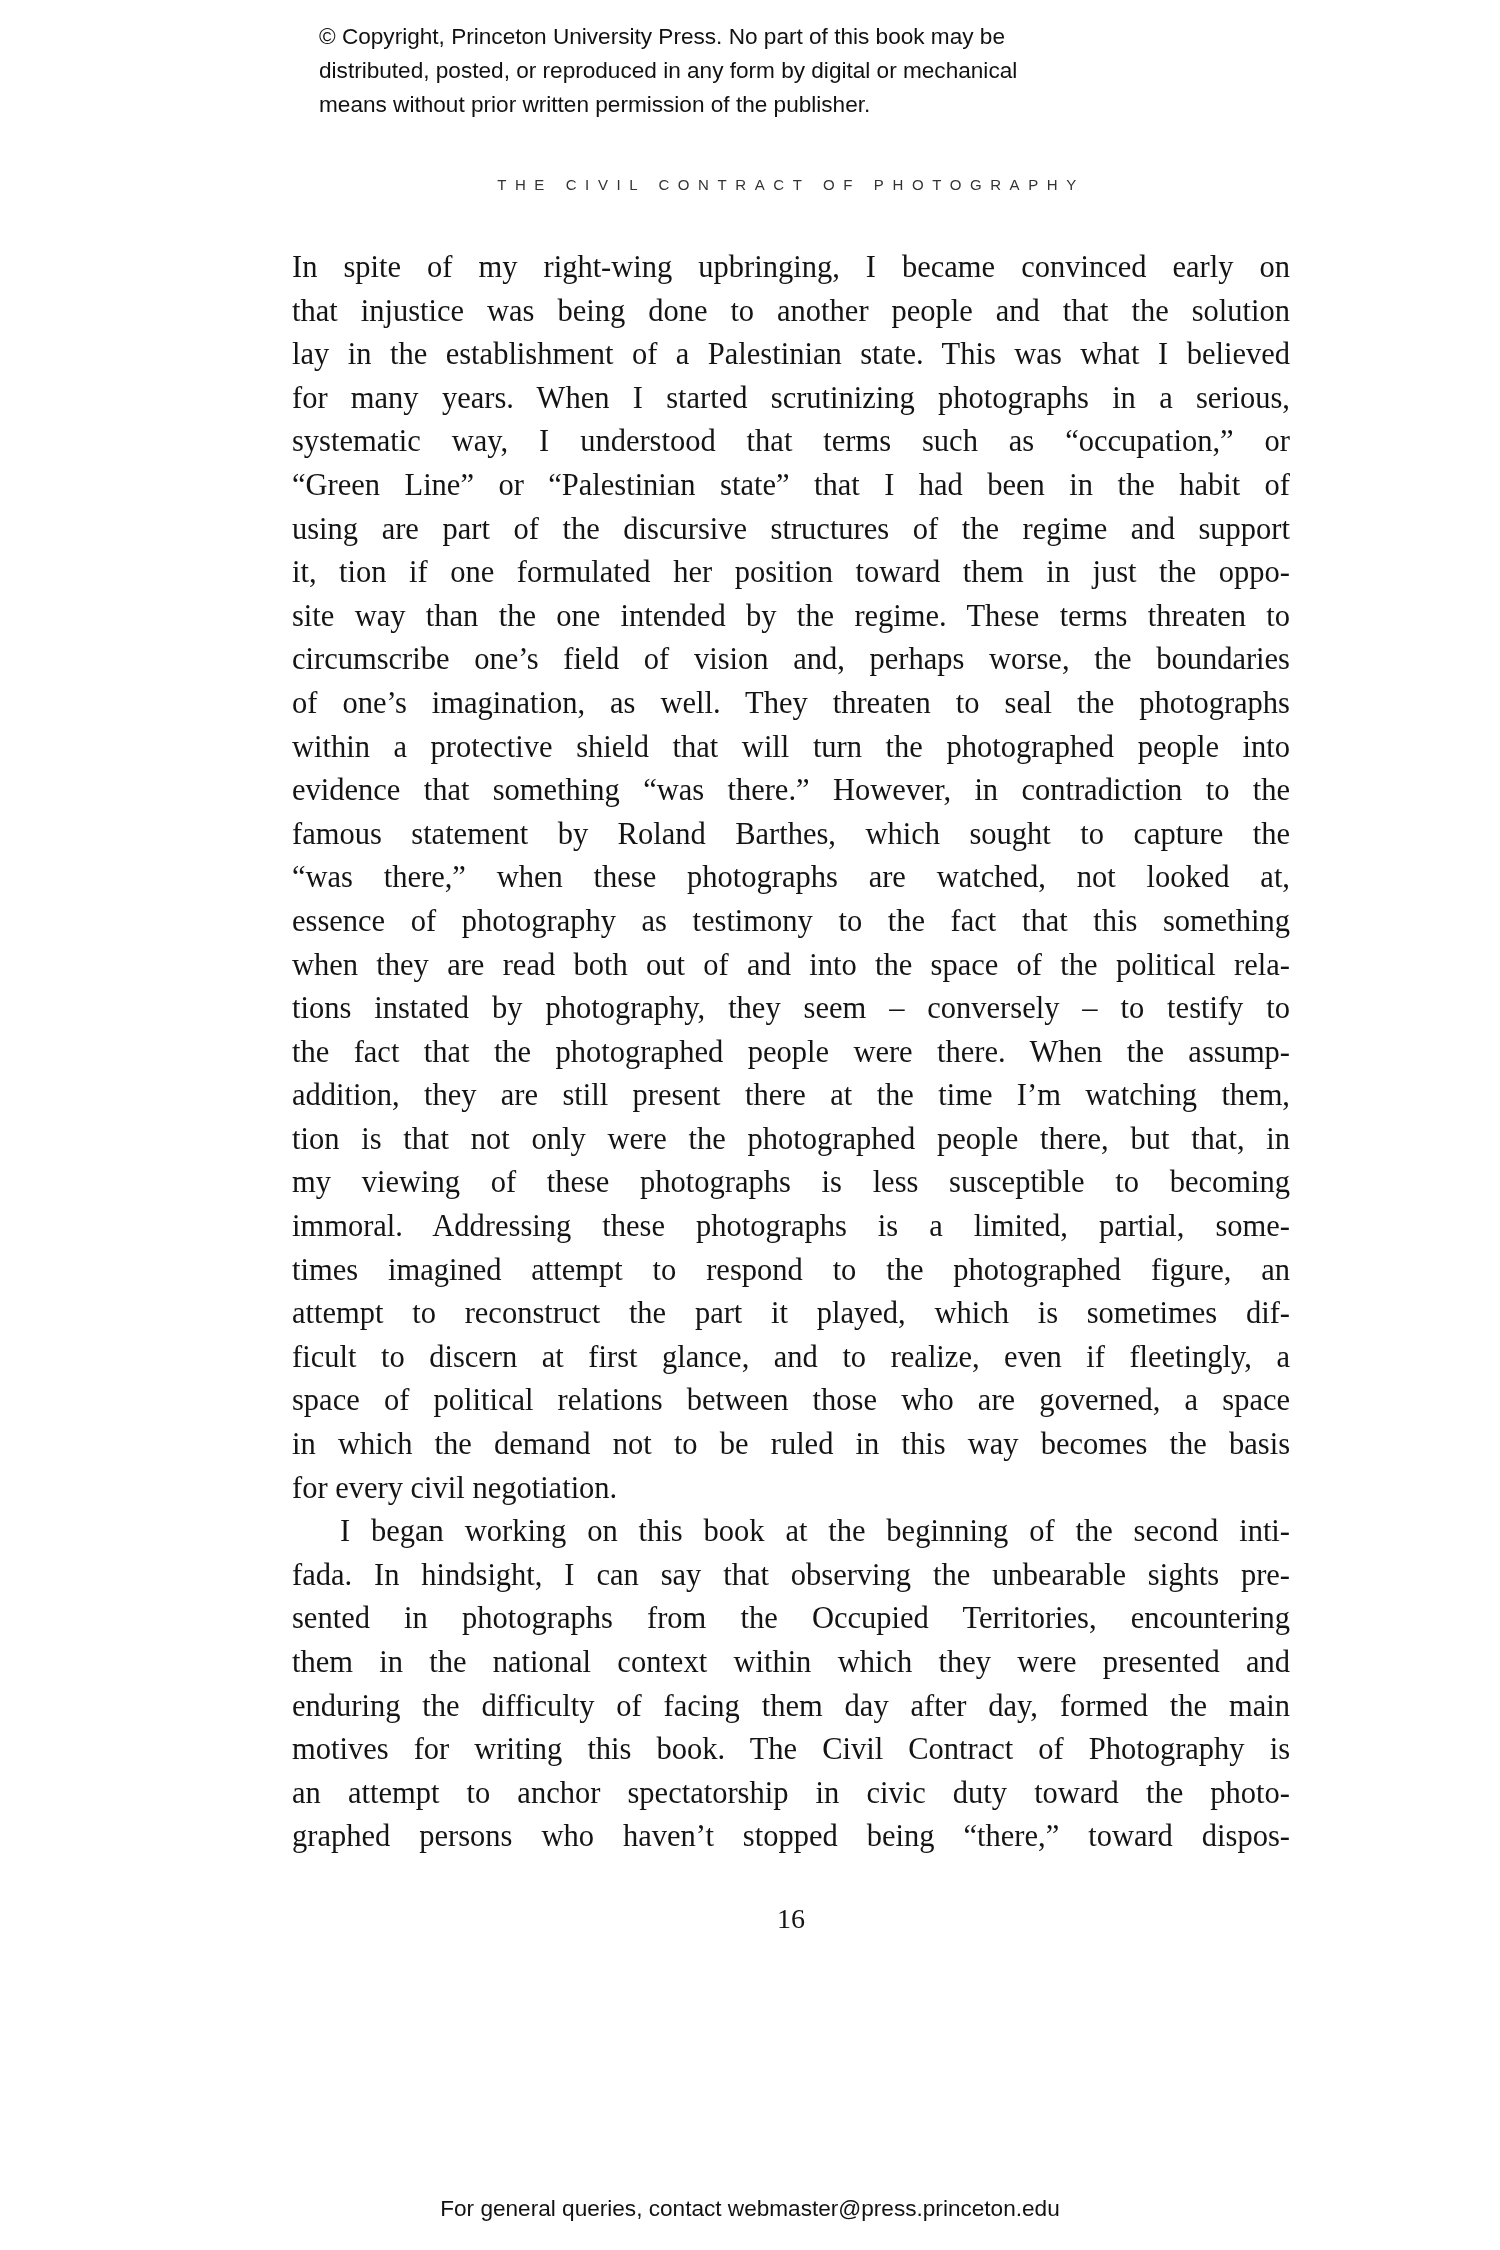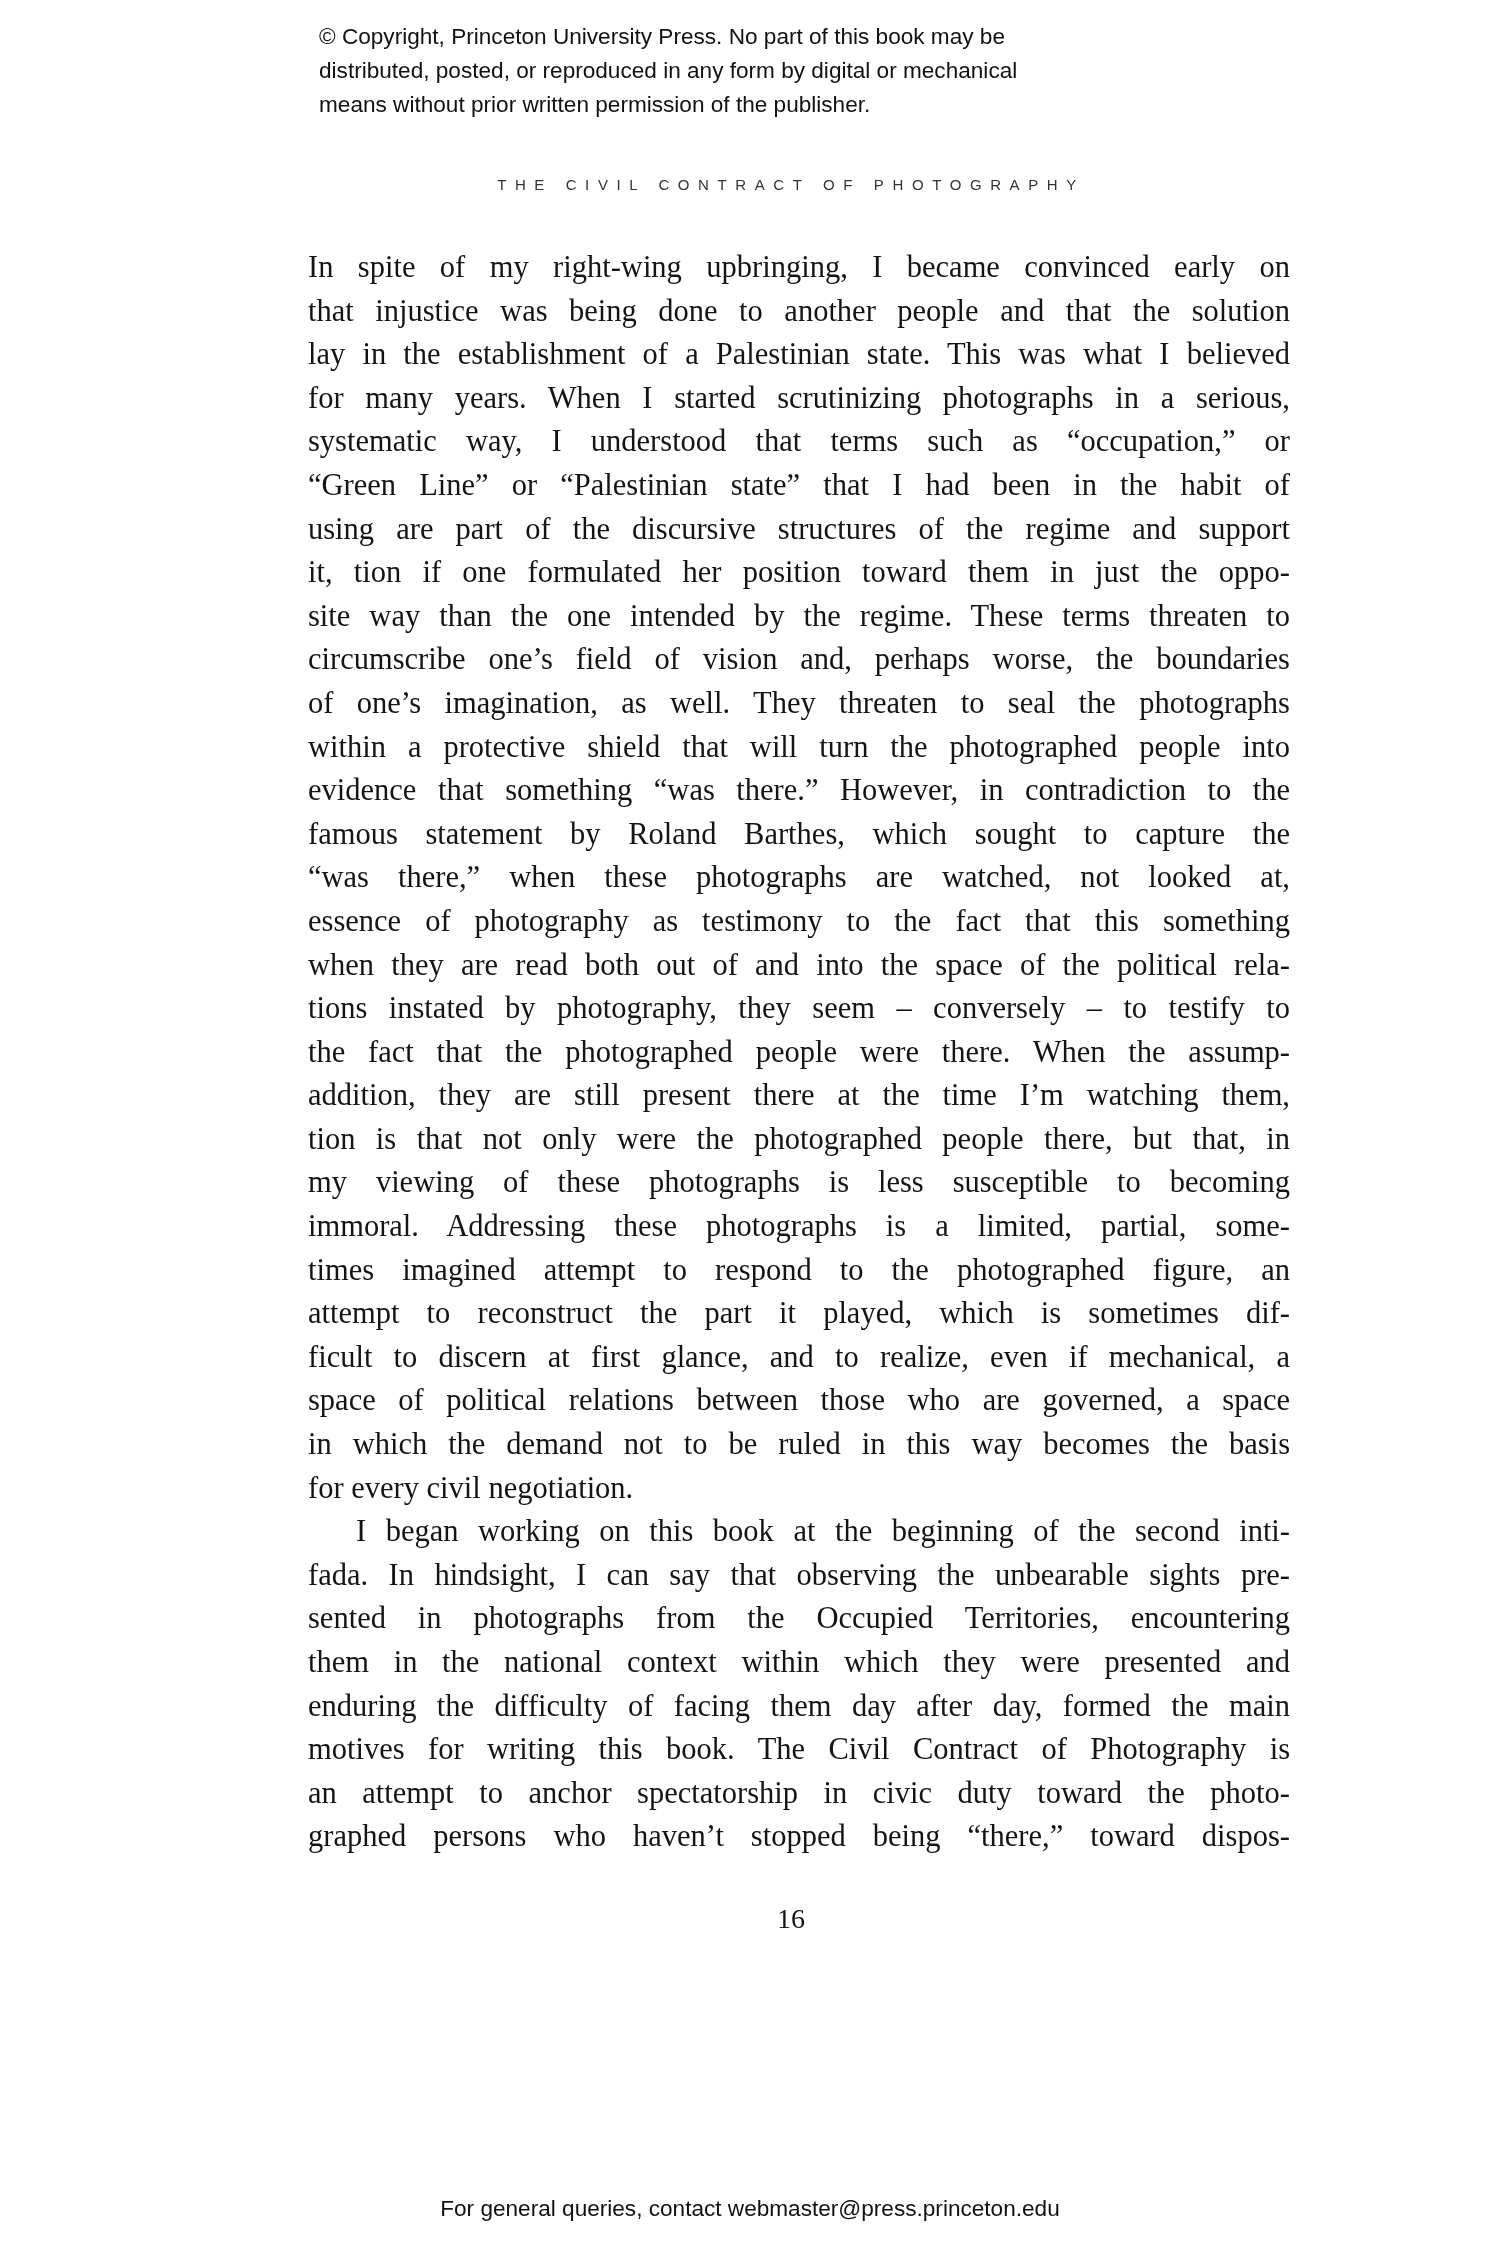--- a/index.html
+++ b/index.html
@@ -15,21 +15,21 @@
     font-family: "Liberation Sans", sans-serif; font-size: 15px; letter-spacing: 8.6px;
     color: #333333; white-space: nowrap;
   }
   .body-text {
     position: absolute; left: 292px; top: 246px; width: 998px;
     font-family: "Liberation Serif", serif; font-size: 30.5px; line-height: 43.6px;
     color: #141414;
   }
   .line {
     display: block; height: 43.6px; white-space: nowrap;
-    text-align: justify; text-align-last: justify; margin-left: 16px;
+    text-align: justify; text-align-last: justify;
   }
   .line.last { text-align-last: left; }
   .line.indent { text-indent: 48px; }
   .it { }
   .page-number {
     position: absolute; left: 0; width: 1582px; top: 1903px; text-align: center;
     font-family: "Liberation Serif", serif; font-size: 28px; color: #141414;
   }
   .footer {
     position: absolute; left: 0; width: 1500px; top: 2196px; text-align: center;
@@ -66,21 +66,21 @@
   <span class="line">essence of photography as testimony to the fact that this something</span>
   <span class="line">when they are read both out of and into the space of the political rela-</span>
   <span class="line">tions instated by photography, they seem – conversely – to testify to</span>
   <span class="line"><span>the fact that the photographed </span><span class="it">people</span><span> were there. When the assump-</span></span>
   <span class="line">addition, they are still present there at the time I’m watching them,</span>
   <span class="line">tion is that not only were the photographed people there, but that, in</span>
   <span class="line">my viewing of these photographs is less susceptible to becoming</span>
   <span class="line">immoral. Addressing these photographs is a limited, partial, some-</span>
   <span class="line">times imagined attempt to respond to the photographed figure, an</span>
   <span class="line">attempt to reconstruct the part it played, which is sometimes dif-</span>
-  <span class="line">ficult to discern at first glance, and to realize, even if mechanical, a</span>
+  <span class="line">ficult to discern at first glance, and to realize, even if fleetingly, a</span>
   <span class="line">space of political relations between those who are governed, a space</span>
   <span class="line">in which the demand not to be ruled in this way becomes the basis</span>
   <span class="line last">for every civil negotiation.</span>
   <span class="line indent">I began working on this book at the beginning of the second inti-</span>
   <span class="line">fada. In hindsight, I can say that observing the unbearable sights pre-</span>
   <span class="line">sented in photographs from the Occupied Territories, encountering</span>
   <span class="line">them in the national context within which they were presented and</span>
   <span class="line">enduring the difficulty of facing them day after day, formed the main</span>
   <span class="line"><span>motives for writing this book. </span><span class="it">The Civil Contract of Photography</span><span> is</span></span>
   <span class="line">an attempt to anchor spectatorship in civic duty toward the photo-</span>

